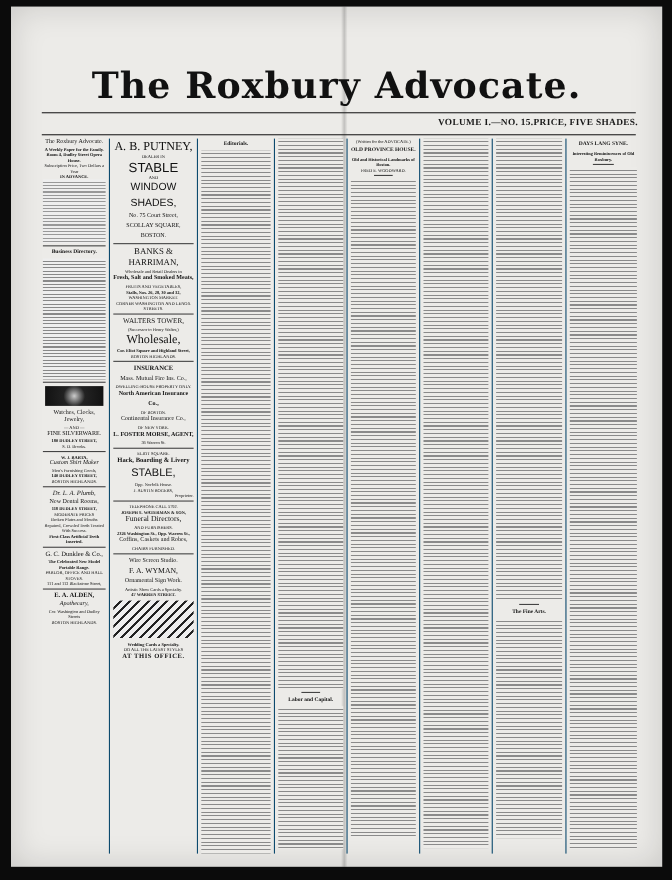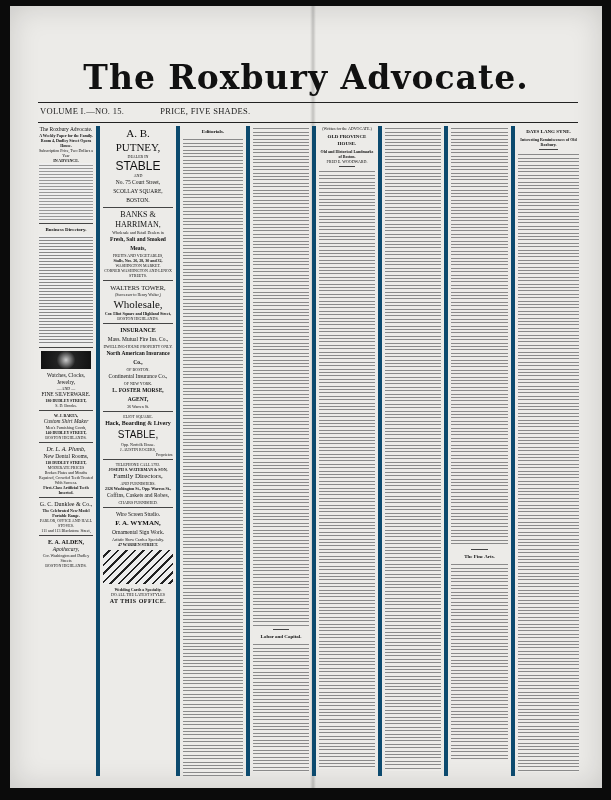--- a/index.html
+++ b/index.html
@@ -2,23 +2,23 @@
 <html><head>
 <meta charset="utf-8">
 <style>
   html,body{margin:0;padding:0;}
   body{width:611px;height:800px;background:#0b0b0b;position:relative;overflow:hidden;font-family:"Liberation Serif",serif;color:#1a1a1a;}
   .page{position:absolute;left:10px;top:6px;width:592px;height:782px;background:#ecebe8;box-shadow:inset 0 0 30px rgba(0,0,0,0.15);}
   .fold{position:absolute;left:300px;top:0;width:6px;height:100%;background:linear-gradient(90deg,rgba(0,0,0,0) 0%,rgba(0,0,0,0.18) 50%,rgba(0,0,0,0) 100%);}
   .stamp{position:absolute;right:26px;top:10px;width:70px;height:30px;color:#9a9a9a;font-size:5px;transform:rotate(18deg);}
   .masthead{position:absolute;left:0;top:52px;width:592px;text-align:center;font-family:"DejaVu Serif",serif;font-weight:bold;font-size:33px;letter-spacing:1px;color:#111;}
   .rule{position:absolute;left:28px;width:540px;height:1px;background:#222;}
-  .dateline{position:absolute;left:30px;top:100px;width:540px;height:14px;font-size:8.5px;font-weight:normal;display:flex;justify-content:flex-start;letter-spacing:.3px;gap:36px;}
+  .dateline{position:absolute;left:30px;top:100px;width:540px;height:14px;font-size:8.5px;font-weight:bold;display:flex;justify-content:flex-end;letter-spacing:.3px;}
   .cols{position:absolute;left:26px;top:120px;width:546px;height:650px;display:flex;}
-  .col{position:relative;height:100%;border-right:4px solid #0c4a6e;box-sizing:border-box;padding:0 3px;overflow:hidden;font-size:3.6px;line-height:4.4px;color:#333;}
+  .col{position:relative;height:100%;border-right:1px solid #0c4a6e;box-sizing:border-box;padding:0 3px;overflow:hidden;font-size:3.6px;line-height:4.4px;color:#333;}
   .col:last-child{border-right:none;}
   .c1{width:64px}.c2{width:80px}.c3{width:70px}.c4{width:66px}.c5{width:66px}.c6{width:66px}.c7{width:67px}.c8{width:67px}
   .ad-center{text-align:center;color:#111;}
   .big{font-size:12px;line-height:14px;font-family:"Liberation Sans",sans-serif;}
   .med{font-size:7px;line-height:9px;}
   .sm{font-size:4px;line-height:5px;}
   .hr{height:1px;background:#444;margin:2px 0;}
   .head{text-align:center;font-weight:bold;font-size:5px;line-height:7px;color:#111;margin:2px 0;}
   .filler{color:#555;text-align:justify;}
   .ink{background:#1d1d1d;color:#eee;text-align:center;}
@@ -82,20 +82,21 @@
       <div class="med" style="font-size:5.5px;line-height:7px;font-style:italic">Apothecary,</div>
       <div class="sm">Cor. Washington and Dudley Streets</div>
       <div class="sm">BOSTON HIGHLANDS.</div>
     </div>
 
     <div class="col c2 ad-center">
       <div class="big" style="font-family:'Liberation Serif',serif;font-size:11px">A. B. PUTNEY,</div>
       <div class="sm">DEALER IN</div>
       <div class="big">STABLE</div>
       <div class="sm">AND</div>
+      <div class="big" style="font-size:9.5px">WINDOW SHADES,</div>
       <div class="med" style="font-size:5.5px">No. 75 Court Street,</div>
       <div class="med" style="font-size:5.5px">SCOLLAY SQUARE,</div>
       <div class="med" style="font-size:5.5px">BOSTON.</div>
       <div class="hr"></div>
       <div class="med" style="font-size:8px;line-height:10px">BANKS &amp; HARRIMAN,</div>
       <div class="sm">Wholesale and Retail Dealers in</div>
       <div class="med" style="font-size:5.5px;font-weight:bold">Fresh, Salt and Smoked Meats,</div>
       <div class="sm">FRUITS AND VEGETABLES,</div>
       <div class="sm" style="font-weight:bold">Stalls, Nos. 26, 28, 30 and 32,</div>
       <div class="sm">WASHINGTON MARKET.</div>
@@ -119,28 +120,28 @@
       <div class="hr"></div>
       <div class="sm">ELIOT SQUARE.</div>
       <div class="med" style="font-size:6px;font-weight:bold">Hack, Boarding &amp; Livery</div>
       <div class="big" style="font-size:10px">STABLE,</div>
       <div class="sm">Opp. Norfolk House.</div>
       <div class="sm">J. AUSTIN ROGERS,</div>
       <div class="sm" style="text-align:right">Proprietor.</div>
       <div class="hr"></div>
       <div class="sm">TELEPHONE CALL 5792.</div>
       <div class="sm" style="font-weight:bold">JOSEPH S. WATERMAN &amp; SON,</div>
-      <div class="med" style="font-size:7px">Family Directors,</div>
+      <div class="med" style="font-size:7px">Funeral Directors,</div>
       <div class="sm">AND FURNISHERS.</div>
       <div class="sm" style="font-weight:bold">2326 Washington St., Opp. Warren St.,</div>
       <div class="med" style="font-size:5.5px">Coffins, Caskets and Robes,</div>
       <div class="sm">CHAIRS FURNISHED.</div>
       <div class="hr"></div>
       <div class="med" style="font-size:5.5px">Wire Screen Studio.</div>
-      <div class="med" style="font-size:7px;font-weight:bold">F. A. WYMAN,</div>
+      <div class="med" style="font-size:7px;font-weight:normal">F. A. WYMAN,</div>
       <div class="med" style="font-size:5.5px">Ornamental Sign Work.</div>
       <div class="sm">Artistic Show Cards a Specialty.</div>
       <div class="sm" style="font-weight:bold">47 WARREN STREET.</div>
       <div class="diag"></div>
       <div class="sm" style="font-weight:bold">Wedding Cards a Specialty.</div>
       <div class="sm">DO ALL THE LATEST STYLES</div>
       <div class="med" style="font-size:6px;font-weight:bold;letter-spacing:.5px">AT THIS OFFICE.</div>
     </div>
 
     <div class="col c3">

